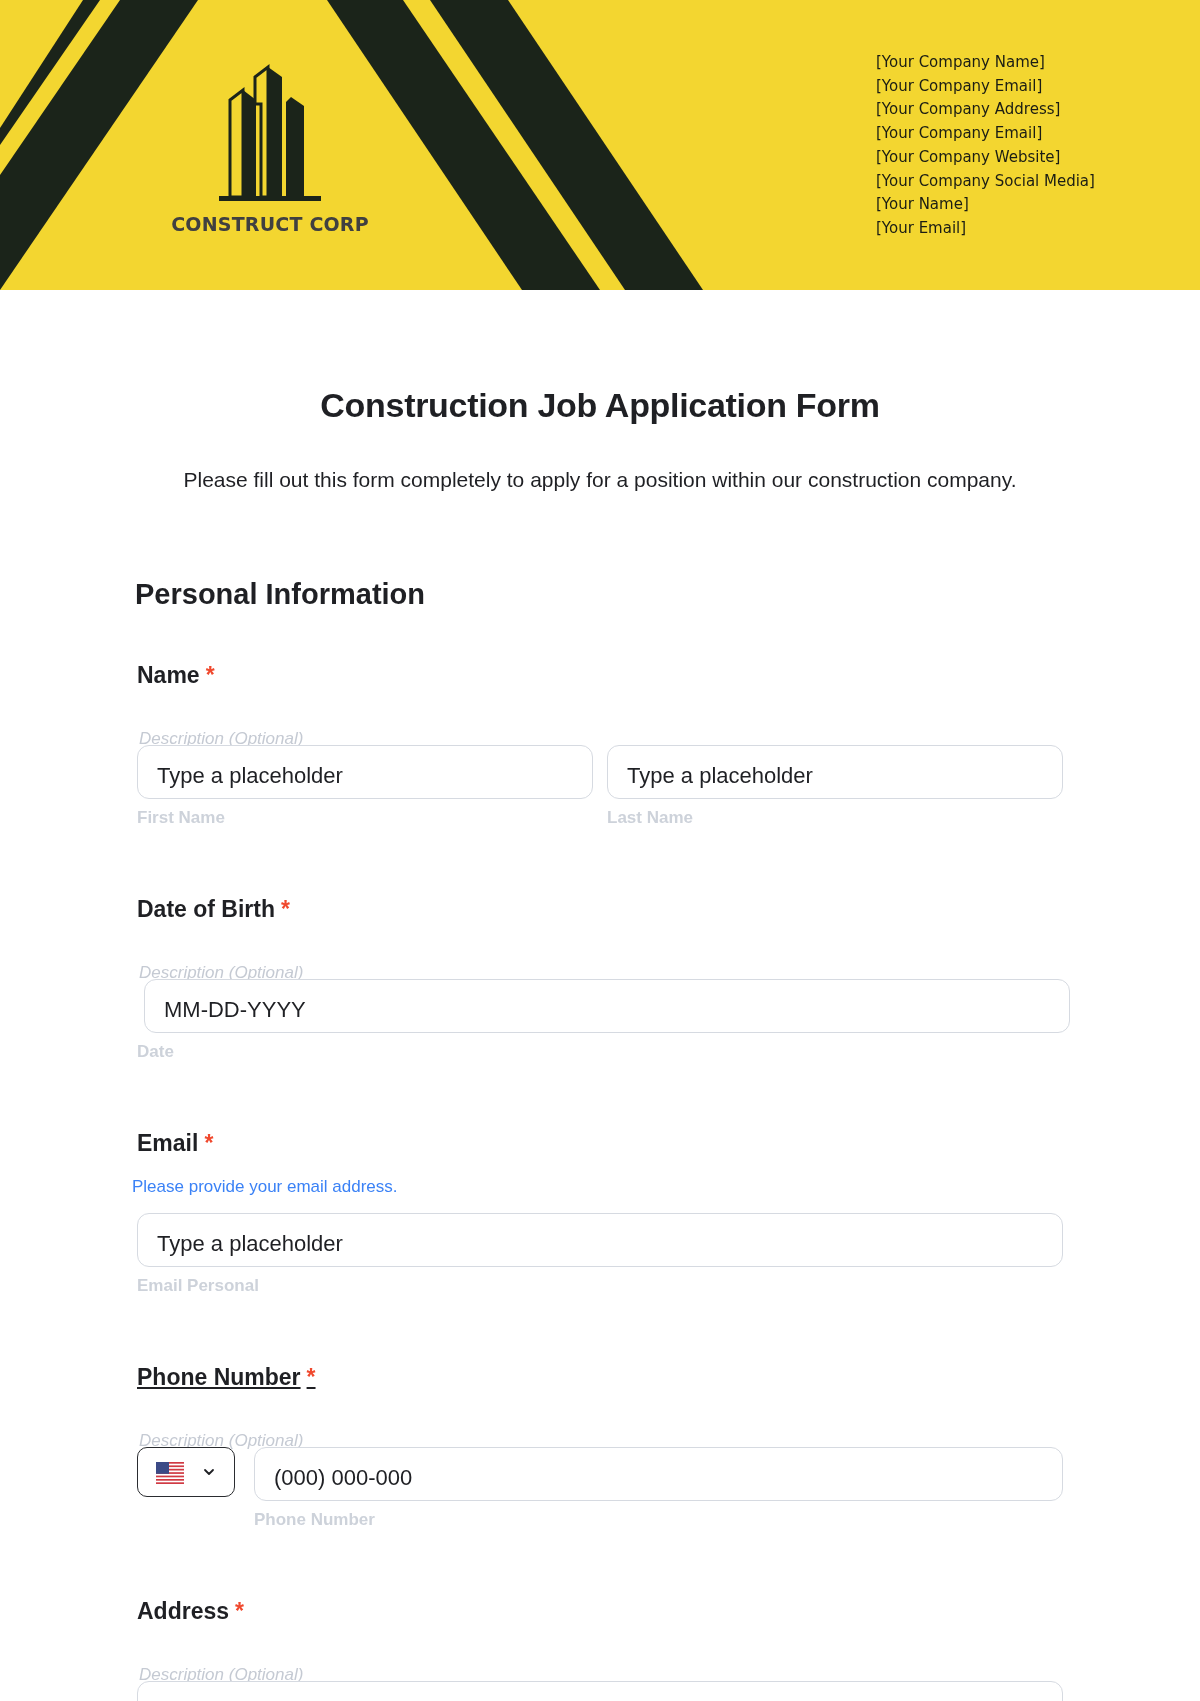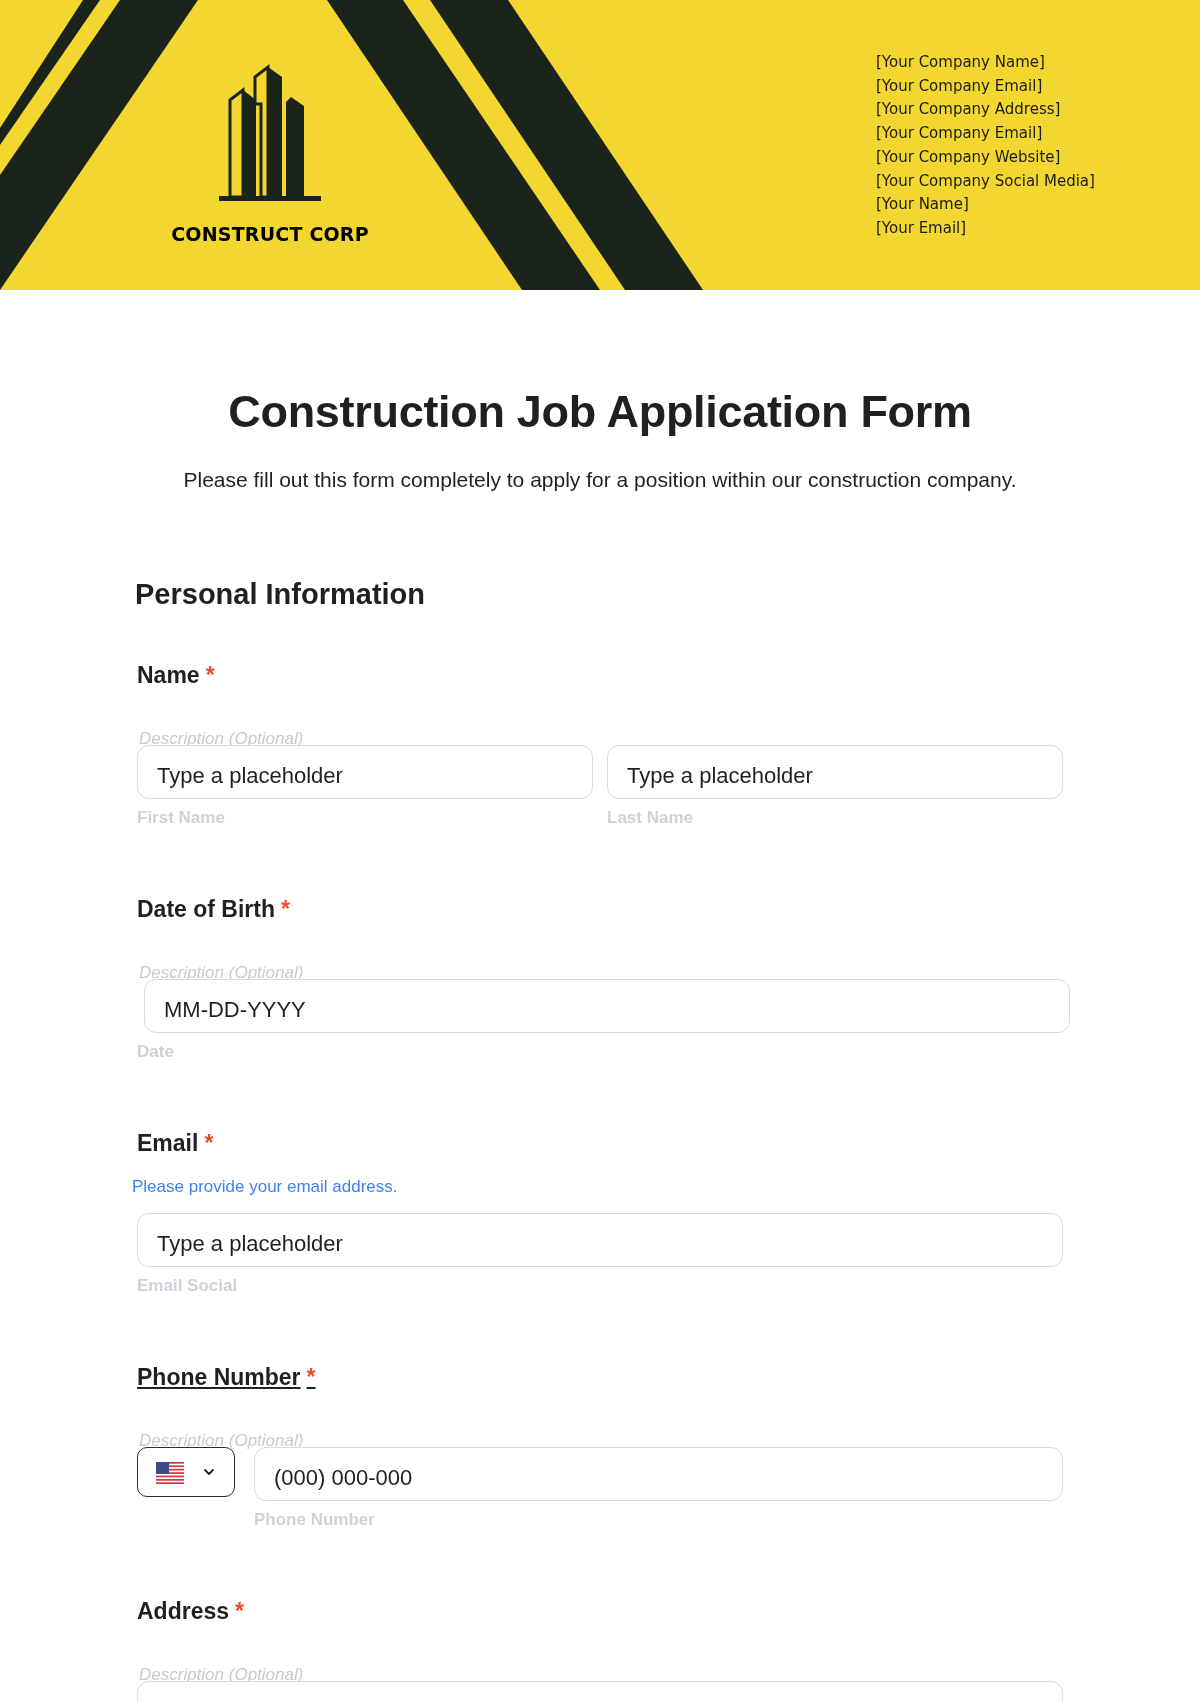--- a/index.html
+++ b/index.html
@@ -3,25 +3,25 @@
   <meta charset="utf-8">
   <style>
     * { box-sizing: border-box; margin: 0; padding: 0; }
     html, body { width: 1200px; height: 1701px; overflow: hidden; background: #ffffff; }
     body { position: relative; font-family: "Liberation Sans", sans-serif; color: #1f2024; }
 
     .header { position: absolute; left: 0; top: 0; width: 1200px; height: 290px; background: #F3D630; overflow: hidden; }
     .header svg.stripes { position: absolute; left: 0; top: 0; }
     .logo { position: absolute; left: 160px; top: 60px; width: 220px; text-align: center; }
     .logo svg { display: block; margin: 0 auto; }
-    .logo-name { font-family: "DejaVu Sans", sans-serif; font-weight: bold; font-size: 19px; color: #000000; letter-spacing: 0.2px; margin-top: 20px; }
+    .logo-name { font-family: "DejaVu Sans", sans-serif; font-weight: bold; font-size: 19px; color: #404040; letter-spacing: 0.2px; margin-top: 10px; }
     .company-info { position: absolute; left: 876px; top: 51px; font-family: "DejaVu Sans", sans-serif; font-size: 15px; line-height: 23.7px; color: #1b1d14; }
     .company-info div { white-space: nowrap; }
 
-    .form-title { position: absolute; left: 0; top: 386px; width: 1200px; text-align: center; font-size: 45px; font-weight: bold; color: #1f2024; letter-spacing: -0.3px; }
+    .form-title { position: absolute; left: 0; top: 386px; width: 1200px; text-align: center; font-size: 34px; font-weight: bold; color: #1f2024; letter-spacing: -0.3px; }
     .form-subtitle { position: absolute; left: 170px; top: 460px; width: 860px; text-align: center; font-size: 21px; line-height: 39px; color: #1f2024; }
 
     .section-title { position: absolute; left: 135px; top: 578px; font-size: 29px; font-weight: bold; color: #1f2024; }
 
     .field-label { position: absolute; left: 137px; font-size: 23px; font-weight: bold; color: #1f2024; }
     .field-label .req { color: #f0492e; margin-left: 6px; }
     .field-desc { position: absolute; left: 139px; font-size: 17px; color: #c5cad3; }
     .field-desc.italic { font-style: italic; margin-top: 20px; }
     .field-desc.plain { left: 132px; color: #3b82f6; }
 
@@ -98,21 +98,21 @@
 </div>
 <div class="sub-label" style="left:137px; top:1042px;">Date</div>
 
 <div class="field-label" style="top:1130px;">
   <span>Email</span><span class="req">*</span>
 </div>
 <div class="field-desc plain" style="top:1177px;">Please provide your email address.</div>
 <div class="input" style="left:137px; top:1213px; width:926px;">
   <span>Type a placeholder</span>
 </div>
-<div class="sub-label" style="left:137px; top:1276px;">Email Social</div>
+<div class="sub-label" style="left:137px; top:1276px;">Email Personal</div>
 
 <div class="field-label" style="top:1364px;text-decoration:underline;">
   <span>Phone Number</span><span class="req">*</span>
 </div>
 <div class="field-desc italic" style="top:1411px;">Description (Optional)</div>
 <div class="country-select">
   <svg class="flag" viewBox="0 0 28 22">
     <rect width="28" height="22" fill="#ffffff"></rect>
     <rect y="0" width="28" height="1.7" fill="#d03a43"></rect>
     <rect y="3.4" width="28" height="1.7" fill="#d03a43"></rect>

